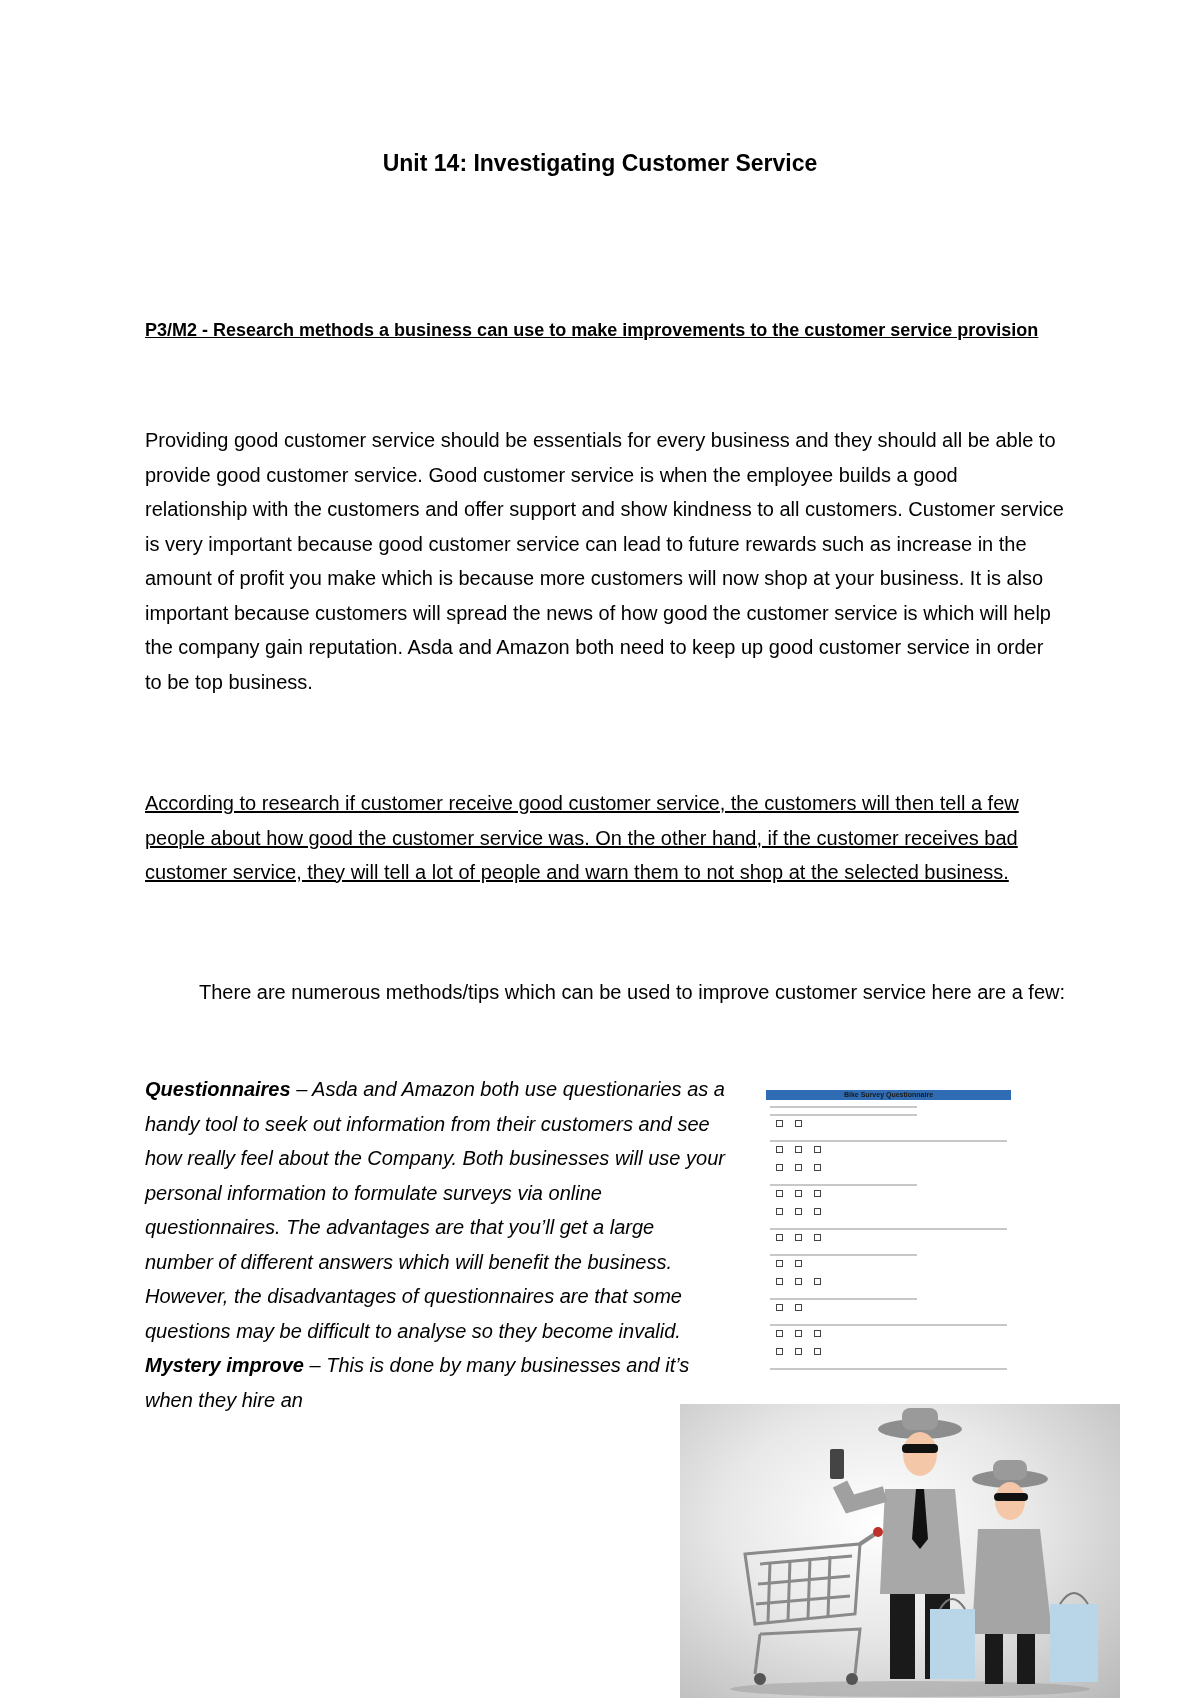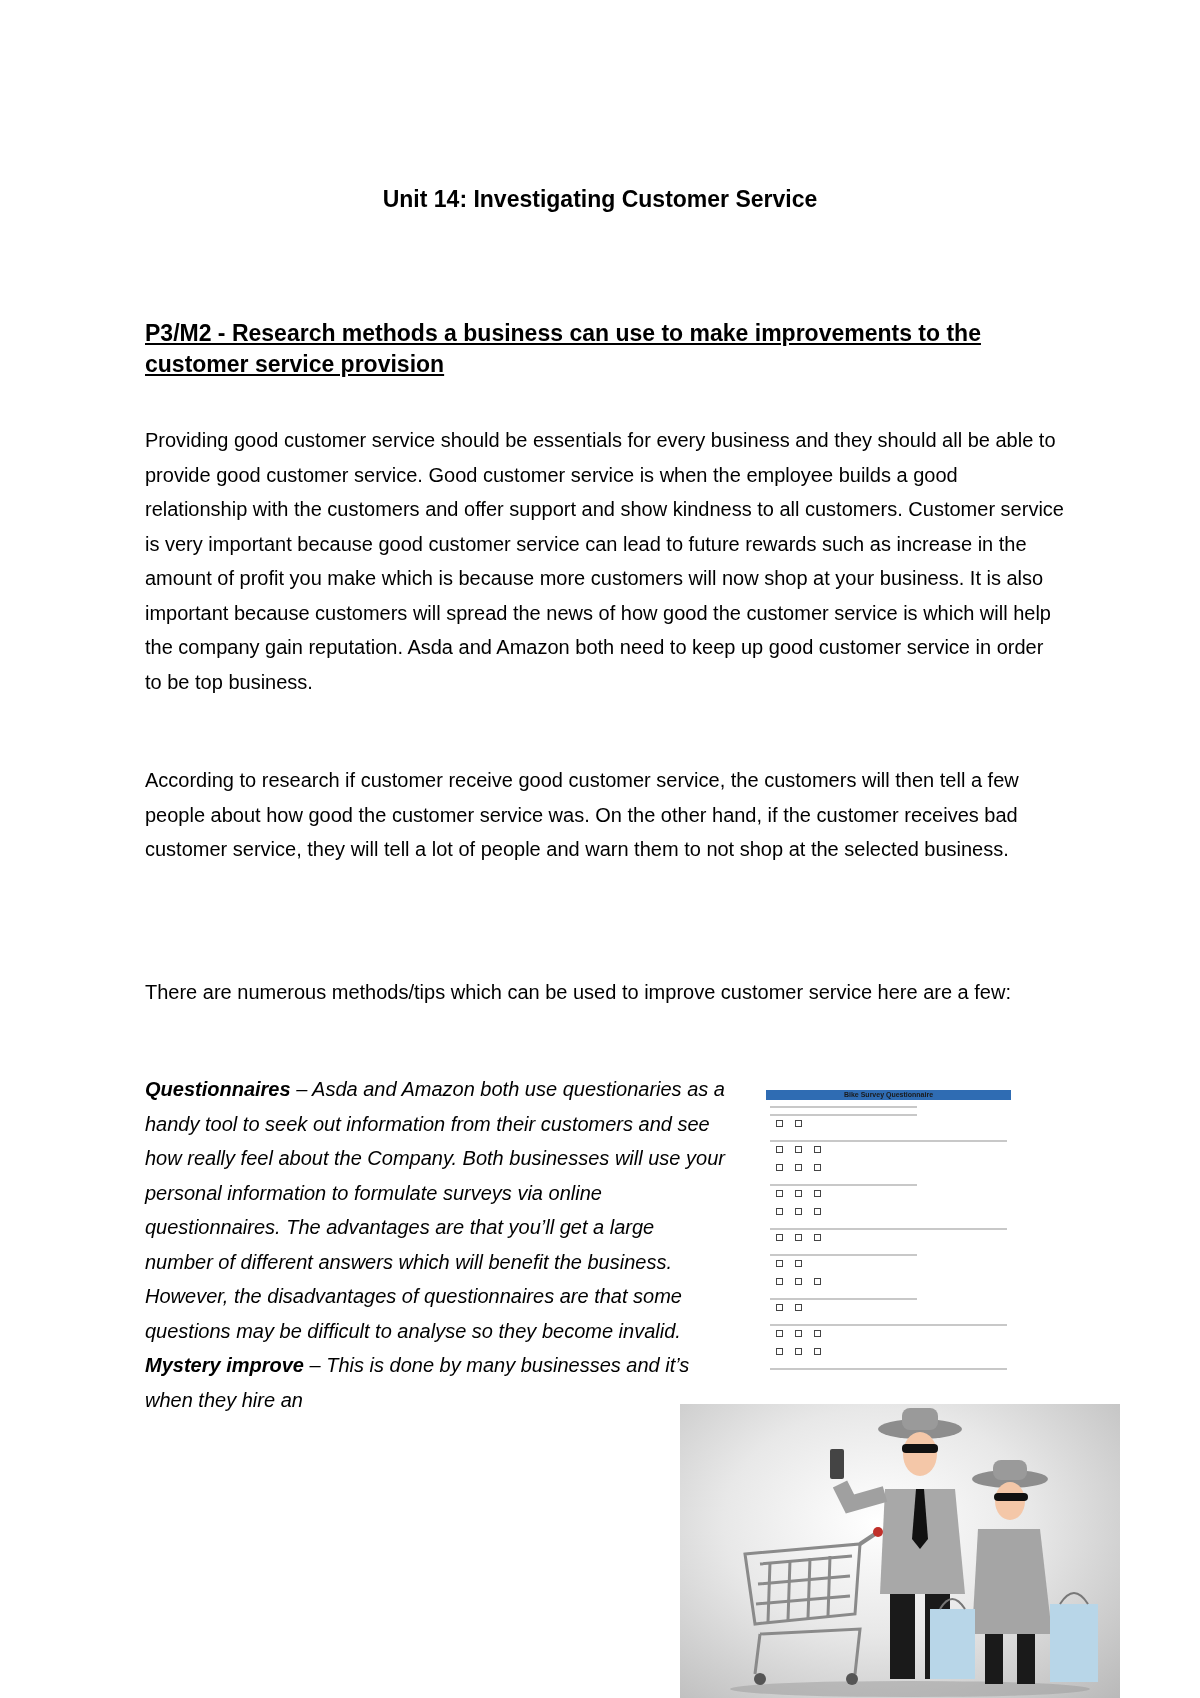--- a/index.html
+++ b/index.html
@@ -1,26 +1,26 @@
 <!DOCTYPE html>
 <html><head>
 <meta charset="utf-8">
 <style>
   html, body { margin:0; padding:0; background:#ffffff; }
   body { width:1200px; height:1698px; position:relative; overflow:hidden;
          font-family:"Liberation Sans", sans-serif; color:#000; }
   .page { position:absolute; left:0; top:0; width:1200px; height:1698px; background:#fff; }
-  .title-block { position:absolute; left:0; top:146px; width:1200px; text-align:center; font-size:23px; line-height:35px;margin-top:36px; }
+  .title-block { position:absolute; left:0; top:146px; width:1200px; text-align:center; font-size:23px; line-height:35px; }
   .title-block .t1 { font-weight:bold; }
-  .heading { position:absolute; left:145px; top:318px; width:920px; font-size:23px; line-height:31px;
+  .heading { position:absolute; left:145px; top:318px; width:920px; font-size:18px; line-height:24px;
              font-weight:bold; text-decoration:underline; }
   .para { position:absolute; left:145px; width:920px; font-size:20px; line-height:34.5px; margin:0; }
   .p1 { top:423px; }
-  .p2 { top:763px; }
-  .p3 { top:975px; }
+  .p2 { top:786px;text-decoration:underline; }
+  .p3 { top:975px;text-align:right; }
   .p4 { top:1072px; width:580px;font-style:italic; }
   .p4 b { font-weight:bold; }
   .questionnaire { position:absolute; left:766px; top:1090px; width:245px; height:312px; background:#fff; overflow:hidden; }
   .q-header { height:10px; background:#2f6cb3; color:#1a1a1a; font-size:7px; line-height:10px; text-align:center; font-weight:bold; }
   .q-line { height:2px; background:#c8c8c8; margin:6px 4px 0 4px; }
   .q-line.s { width:60%; }
   .q-box { display:inline-block; width:5px; height:5px; border:1px solid #444; margin:4px 2px 0 10px; vertical-align:top;}
   .mystery { position:absolute; left:680px; top:1404px; width:440px; height:294px; overflow:hidden;
              background:radial-gradient(ellipse at 45% 40%, #ffffff 0%, #e8e8e8 45%, #b9b9b9 100%); }
 </style>

